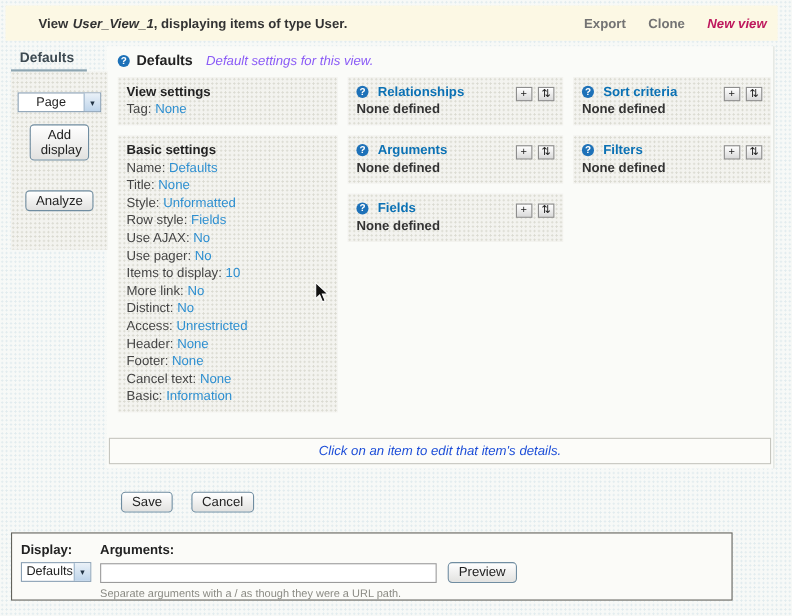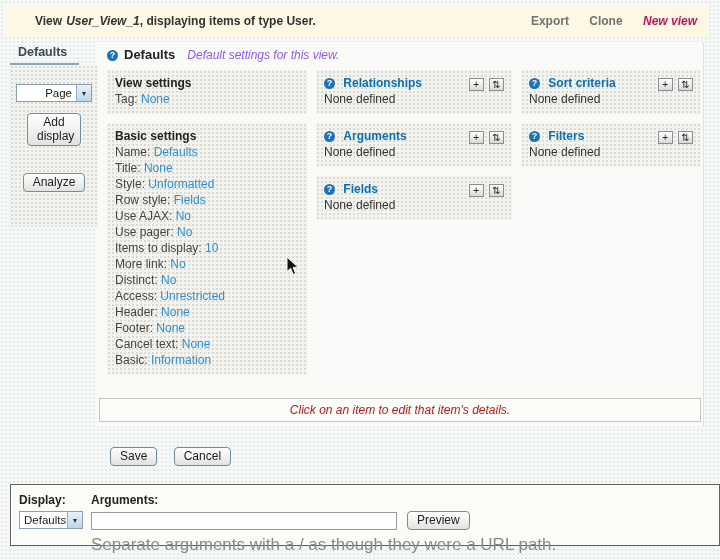--- a/index.html
+++ b/index.html
@@ -39,21 +39,21 @@
   .sidebar-tab {
     display:inline-block; padding:3px 12px 4px 8px;
     font-weight:bold; font-size:12.5px; color:#3d4a52;
     border-bottom:2px solid #8ea6b2; cursor:pointer;
   }
   .sidebar-box { width:88px; height:162px; padding-top:19px; text-align:center; }
 
   
   .fake-select {
     display:inline-flex; align-items:center; height:18px;
-    border:1px solid #8aa0b4; background:#fff; cursor:pointer; text-align:right;
+    border:1px solid #8aa0b4; background:#fff; cursor:pointer; text-align:center;
   }
   .fs-text { flex:1; padding:0 4px; font-size:11.5px; color:#222; white-space:nowrap; overflow:hidden; }
   .fs-arrow {
     width:15px; align-self:stretch; flex:none;
     background:linear-gradient(#eaf1f8,#bed4ea); border-left:1px solid #96b0c8;
     font-size:8px; color:#234; display:flex; align-items:center; justify-content:center;
   }
   .side-select { width:76px; }
 
   .btn {
@@ -78,56 +78,56 @@
     line-height:11px; text-align:center; vertical-align:1px; cursor:pointer;
   }
 
   .columns { display:flex; gap:9px; padding-left:10px; }
   .col1 { width:200px; } .col2 { width:196px; } .col3 { width:180px; }
 
   .bucket { padding:5px 8px 7px; margin-bottom:9px; }
   .bucket-title-row { line-height:16px; }
   .bucket-title-text { font-weight:bold; color:#222; }
   .bucket-link { font-weight:bold; color:#0b71b4; margin-left:5px; }
-  .bucket-empty { line-height:16px; color:#333; }
+  .bucket-empty { line-height:16px; color:#333;font-weight:bold; }
   .setting-row { line-height:16px; color:#444; }
   .val-link { color:#2e8fd0; }
 
   .minis { float:right; margin-top:1px; white-space:nowrap; }
   .mini {
     display:inline-block; width:15px; height:13px;
     border:1px solid #8d8d8d; background:linear-gradient(#ffffff,#d9d9d9);
     color:#222; font-size:10px; line-height:11px; text-align:center; margin-left:2px;
   }
 
   .msg-box {
     margin:14px 2px 0 2px; border:1px solid #c6c6bf; background:#fcfcf9;
-    padding:4px; text-align:center; font-style:italic; color:#b91c1c;
+    padding:4px; text-align:center; font-style:italic; color:#1d4ed8;
   }
 
   .actions { margin:21px 0 0 102px; }
   .actions .btn + .btn { margin-left:13px; }
 
   
   .preview-panel {
-    position:absolute; left:10px; top:484px; width:710px; height:62px;
+    position:absolute; left:10px; top:484px; width:656px; height:62px;
     border:1px solid #63635c; background:#fbfbf8; padding:8px 0 0 8px;
   }
   .pp-cols { display:flex; }
   .pp-col1 { width:72px; flex:none; }
   .pp-label { font-weight:bold; color:#222; display:block; }
   .pp-select { width:64px; margin-top:4px; }
   .pp-row2 { margin-top:4px; display:flex; align-items:center; }
   .args-input {
     width:306px; height:18px; border:1px solid #9b9b9b; background:#fff;
     font-size:12px; padding:0 3px;
     font-family:"Liberation Sans","DejaVu Sans",sans-serif;
   }
   .preview-btn { margin-left:10px; }
-  .pp-hint { margin-top:5px; color:#8b8b84; font-size:17px; }
+  .pp-hint { margin-top:5px; color:#8b8b84; font-size:10px; }
 
   .cursor { position:absolute; left:286px; top:256px; }
 </style>
 </head>
 <body>
 
 <div class="topbar">
   <span class="topbar-links">
     <a>Export</a>
     <a>Clone</a>

